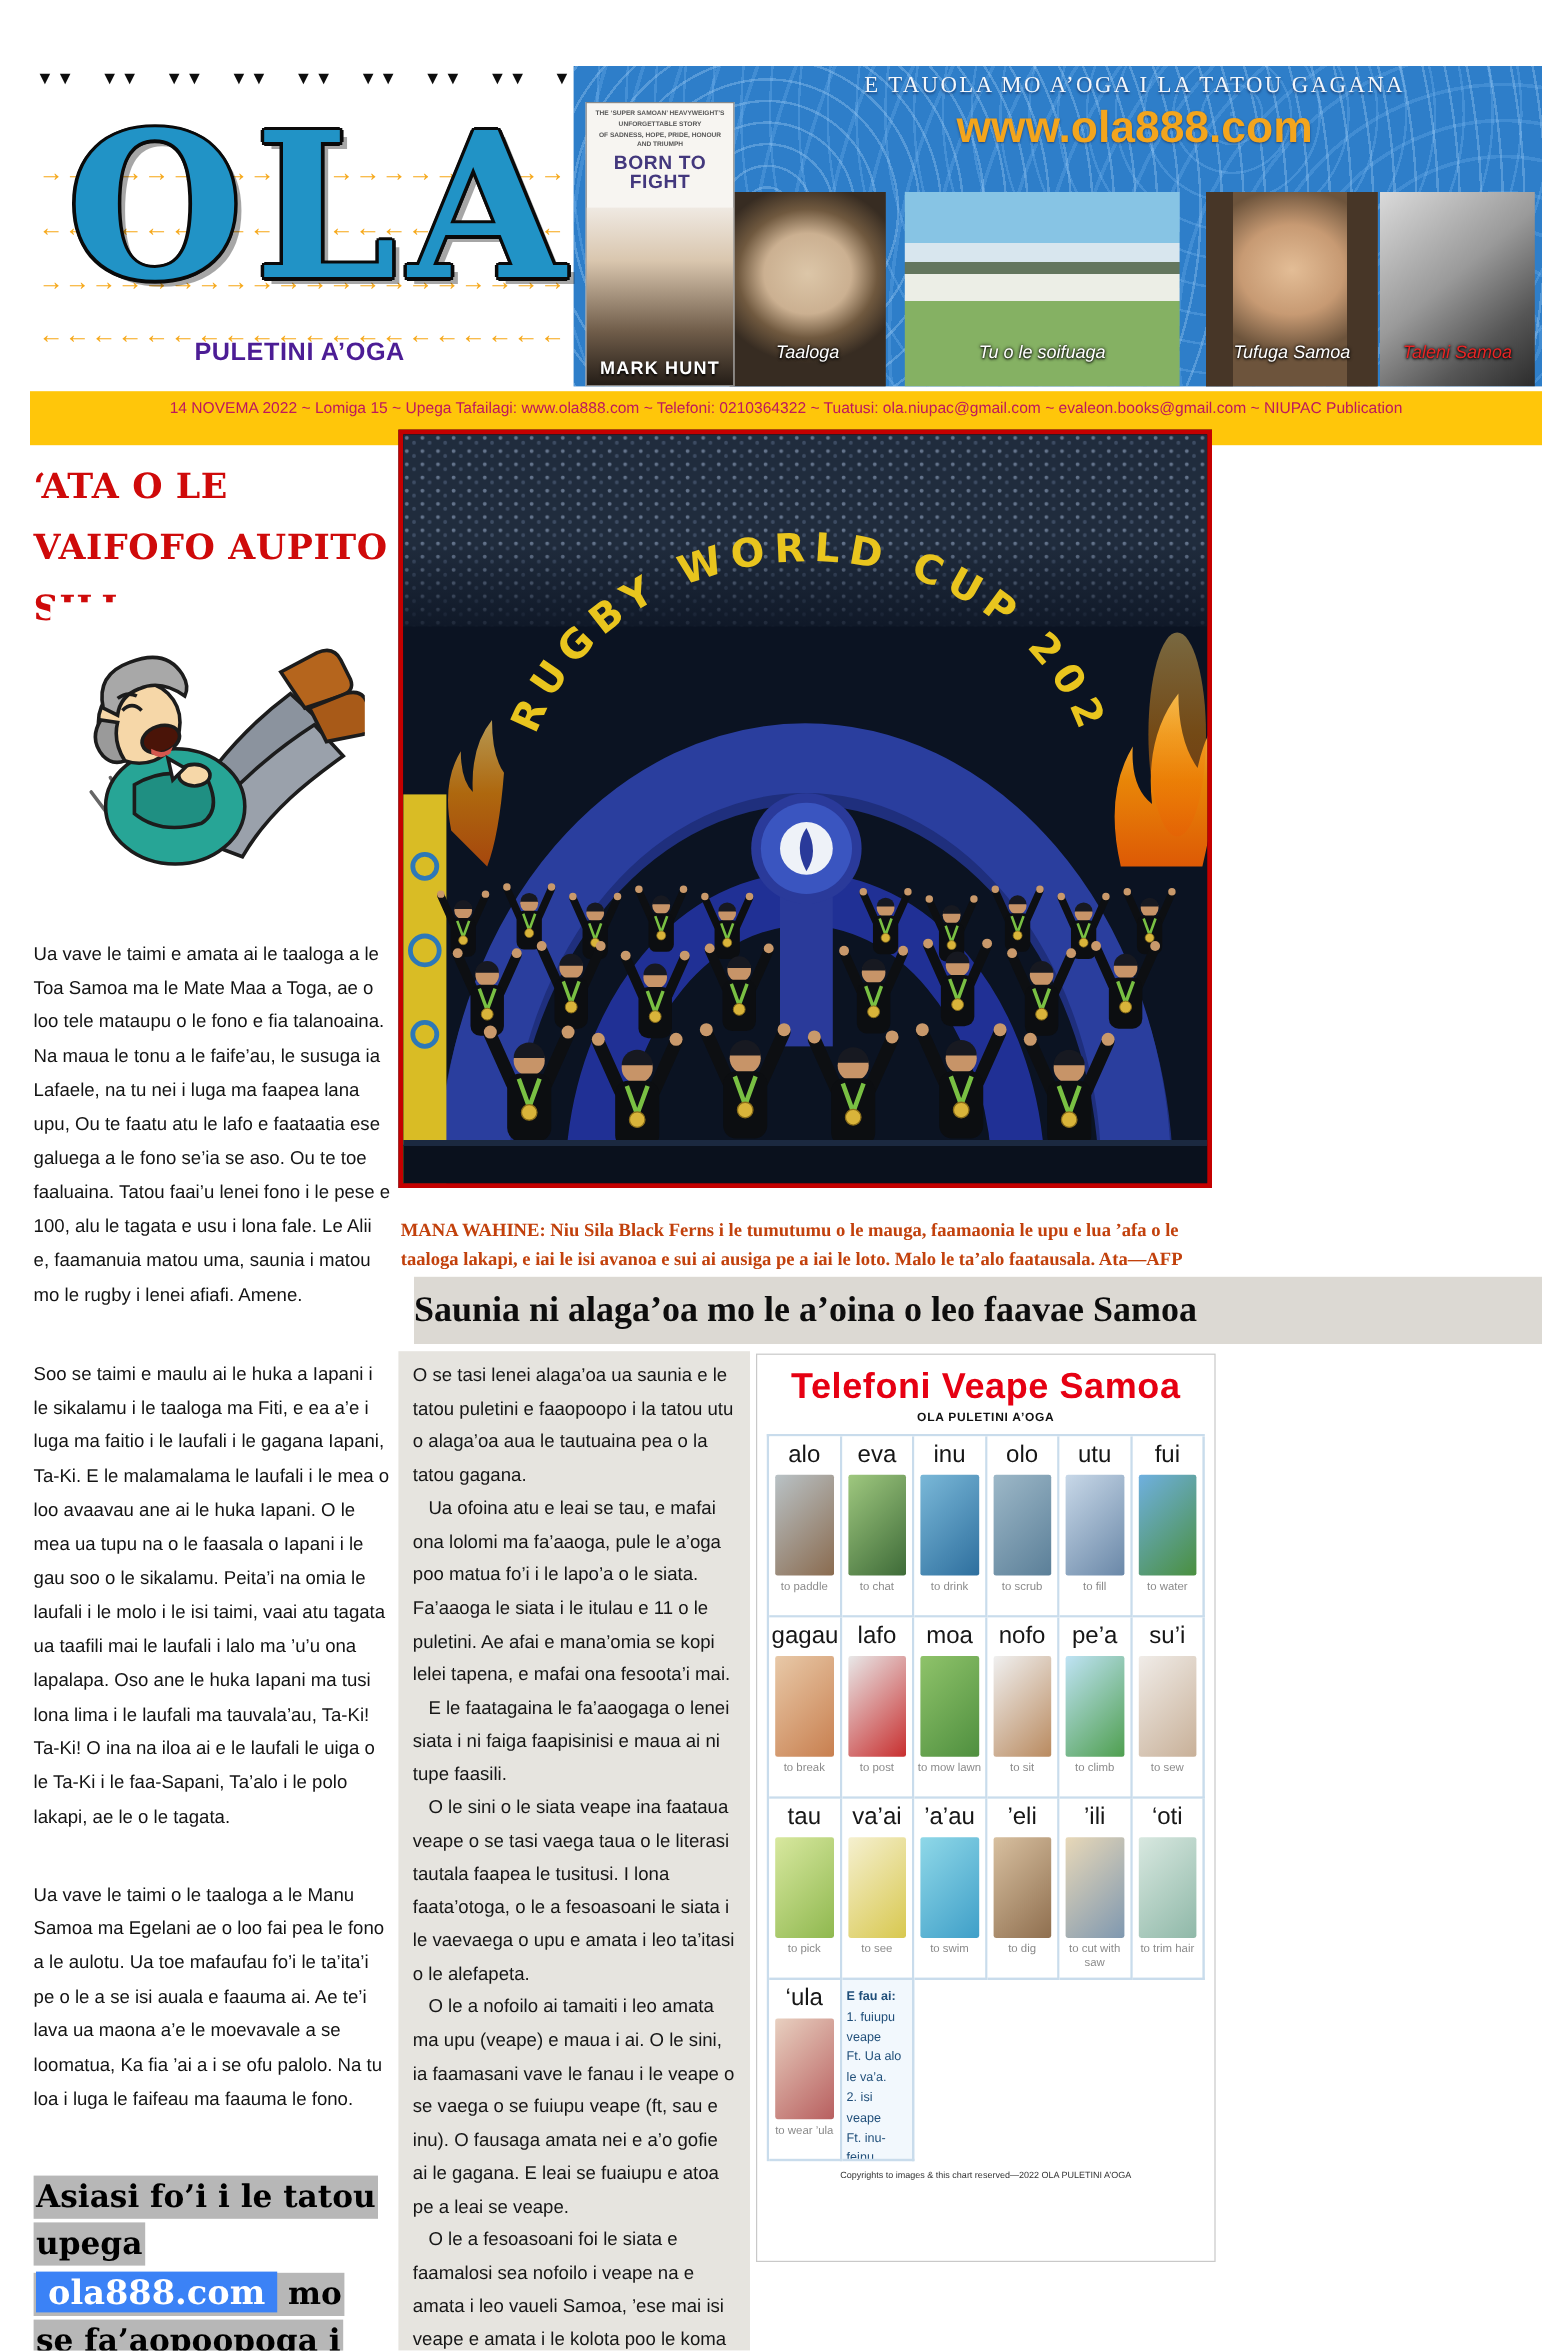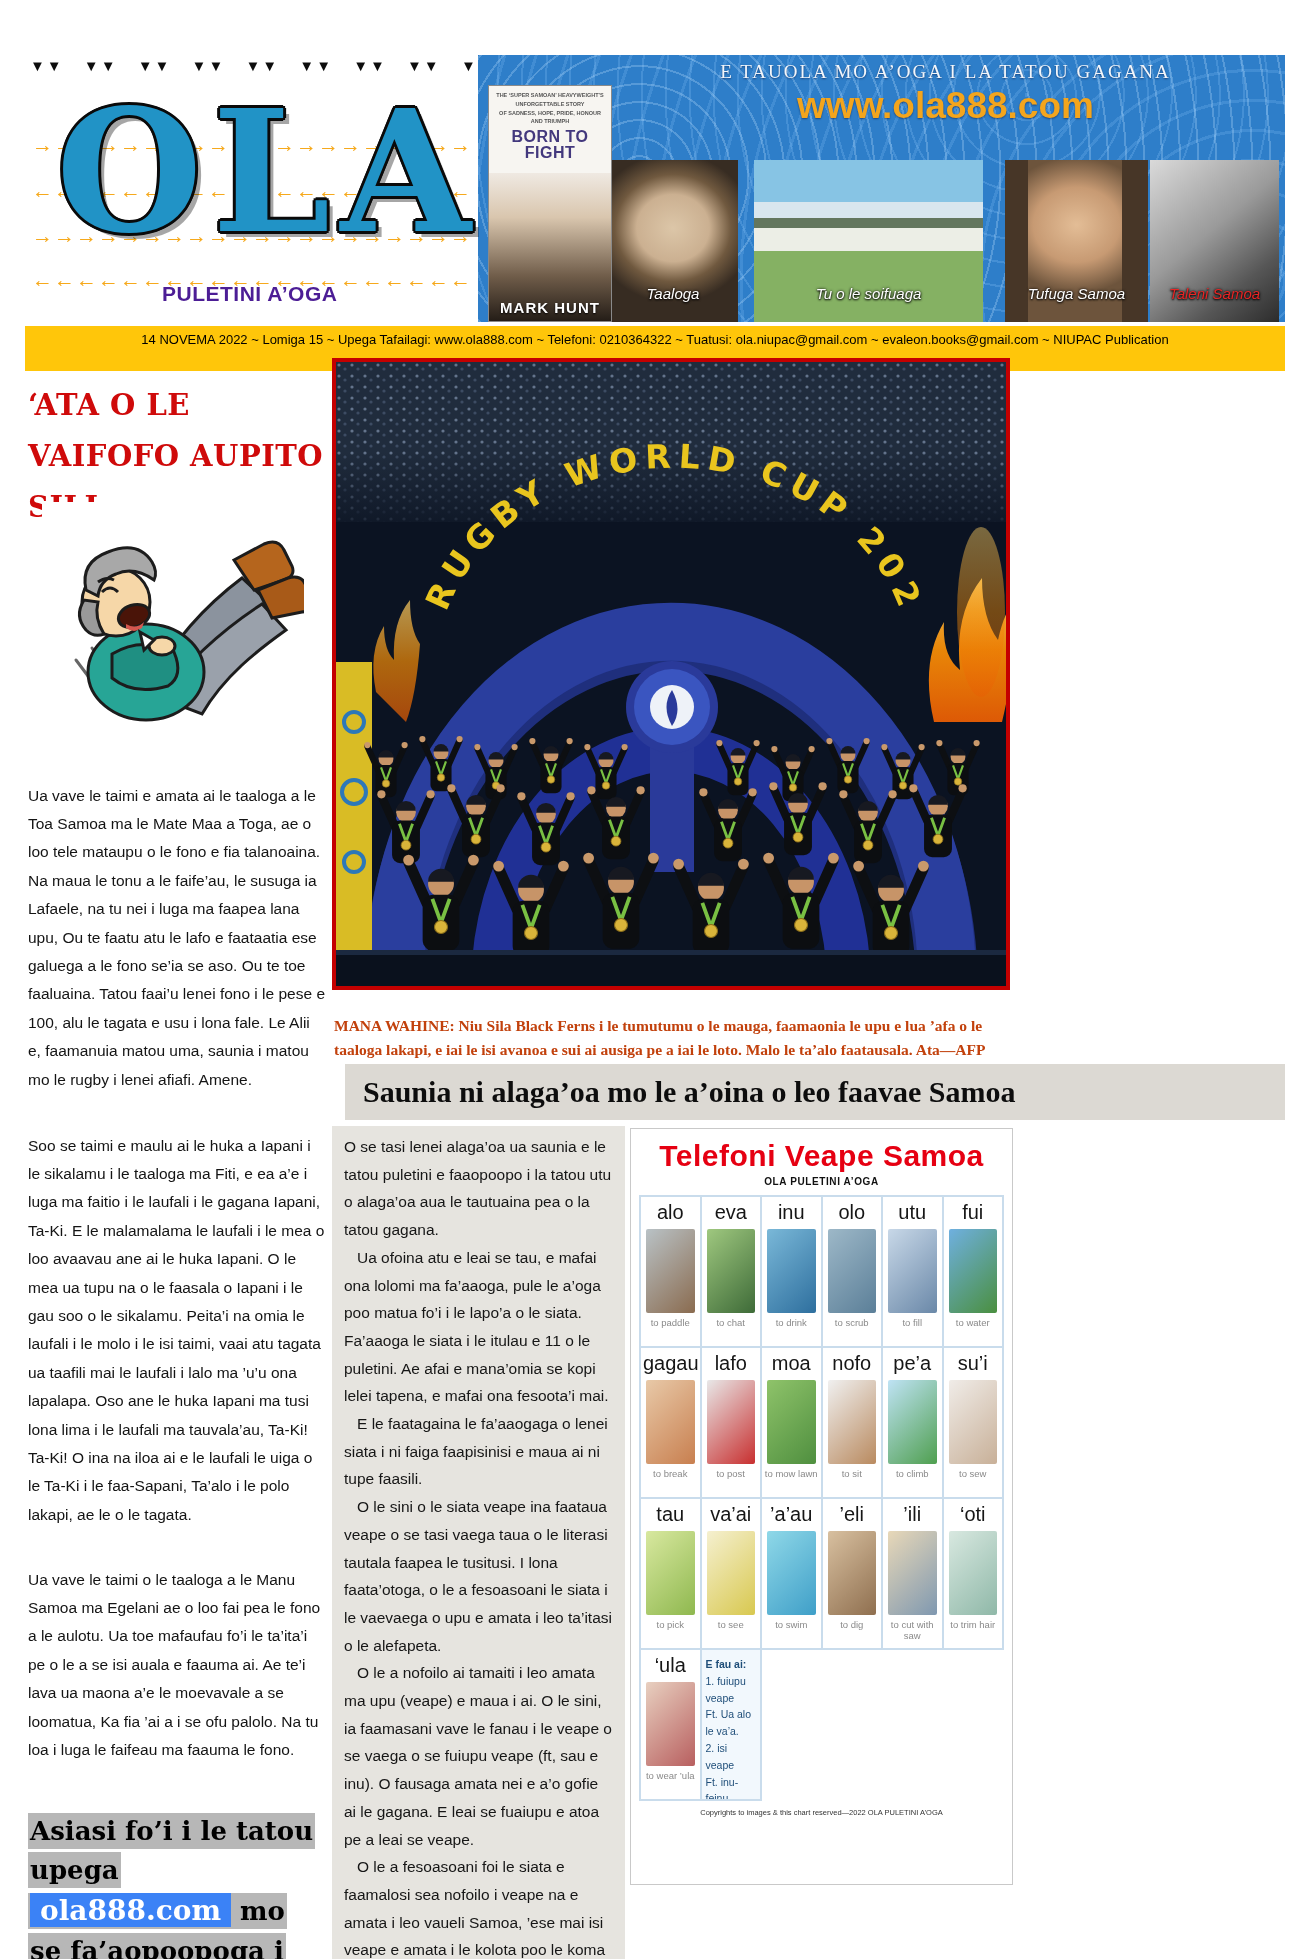--- a/index.html
+++ b/index.html
@@ -45,39 +45,39 @@
         border:1px solid #8a8a8a;z-index:4;box-sizing:border-box;}
   .book-top{font-size:5.5px;font-weight:bold;color:#555;text-align:center;line-height:1.6;
             padding:5px 4px 1px;}
   .book-title{font-size:16px;font-weight:bold;color:#43387d;text-align:center;letter-spacing:.5px;
               line-height:1;margin-top:2px;}
   .book-photo{position:absolute;left:0;right:0;bottom:0;height:148px;
               background:linear-gradient(#efe9e2 0%,#d9c6ae 30%,#6f5c49 70%,#241d17 100%);}
   .book-author{position:absolute;bottom:5px;left:0;right:0;text-align:center;color:#fff;
                font-weight:bold;font-size:15px;letter-spacing:1px;text-shadow:0 1px 2px #000;}
   .yellowbar{position:absolute;left:25px;top:326px;width:1260px;height:45px;background:#ffc60a;
-             color:#000000;font-size:13px;line-height:27px;text-align:center;white-space:nowrap;}
+             color:#be185d;font-size:13px;line-height:27px;text-align:center;white-space:nowrap;}
   
   .headline{position:absolute;left:28px;top:380px;width:308px;font-family:"DejaVu Serif",serif;
             font-weight:bold;font-size:29px;line-height:1.75;color:#cf0a0a;letter-spacing:.5px;}
   .cartoon{position:absolute;left:42px;top:502px;width:262px;height:255px;background:#fff;}
   .lpara{position:absolute;left:28px;width:298px;font-size:15.5px;line-height:28.4px;color:#141414;}
   .p1{top:766px;} .p2{top:1116px;} .p3{top:1550px;}
   .promo{position:absolute;left:28px;top:1786px;width:294px;font-family:"DejaVu Serif",serif;
          font-weight:bold;font-size:26px;line-height:1.5;color:#000;}
   .promo .hl{background:#b7b7b7;padding:3px 2px;-webkit-box-decoration-break:clone;box-decoration-break:clone;}
   .promo-url{background:#3b82f6;color:#fff;padding:1px 10px 0;font-size:28px;}
   
   .photo-frame{position:absolute;left:332px;top:358px;width:678px;height:632px;
                border:4px solid #c40000;box-sizing:border-box;background:#0b1322;}
   .photo-cap{position:absolute;left:334px;top:998px;width:678px;color:#c2410c;
              font-family:"Liberation Serif",serif;font-weight:bold;font-size:15.5px;line-height:1.55;}
   .section-bar{position:absolute;left:345px;top:1064px;width:940px;height:56px;background:#dcd9d3;
                font-family:"Liberation Serif",serif;font-weight:bold;font-size:30px;color:#0d0d0d;
-               line-height:56px;padding-left:18px;box-sizing:border-box;}
+               line-height:56px;box-sizing:border-box;}
   .midcol{position:absolute;left:332px;top:1126px;width:293px;height:833px;background:#e6e4df;
           box-sizing:border-box;padding:7px 12px;font-size:15.5px;line-height:27.7px;color:#161616;}
   .midcol p{margin:0;}
   .midcol p.ind{text-indent:13px;}
   
   .chart{position:absolute;left:630px;top:1128px;width:383px;height:757px;background:#fff;
          border:1px solid #c9c9c9;box-sizing:border-box;}
   .vtitle{color:#e60012;font-weight:bold;font-size:30px;text-align:center;margin:10px 0 0;
           letter-spacing:.5px;}
   .vsub{font-size:10px;font-weight:bold;text-align:center;letter-spacing:.6px;margin:3px 0 8px;}

